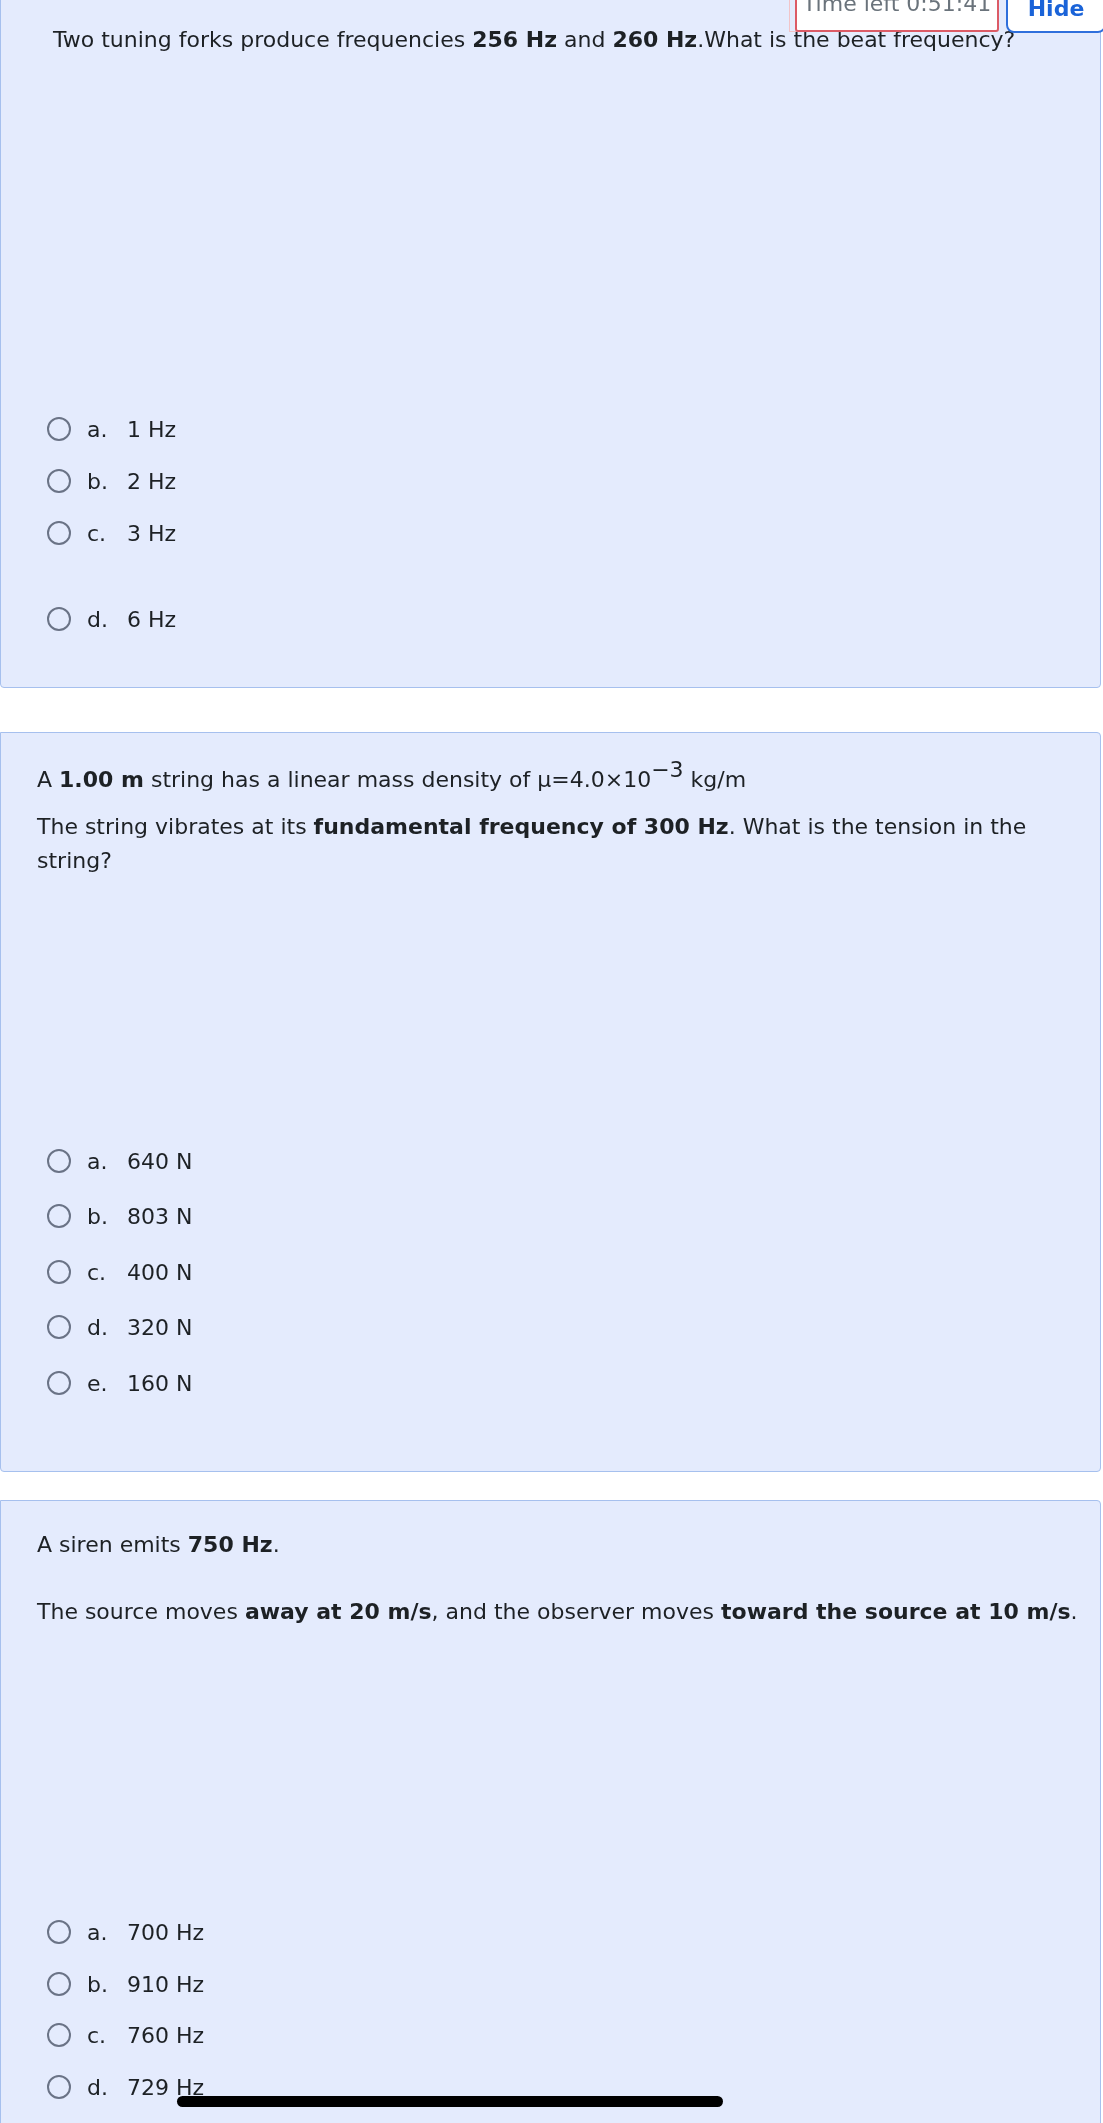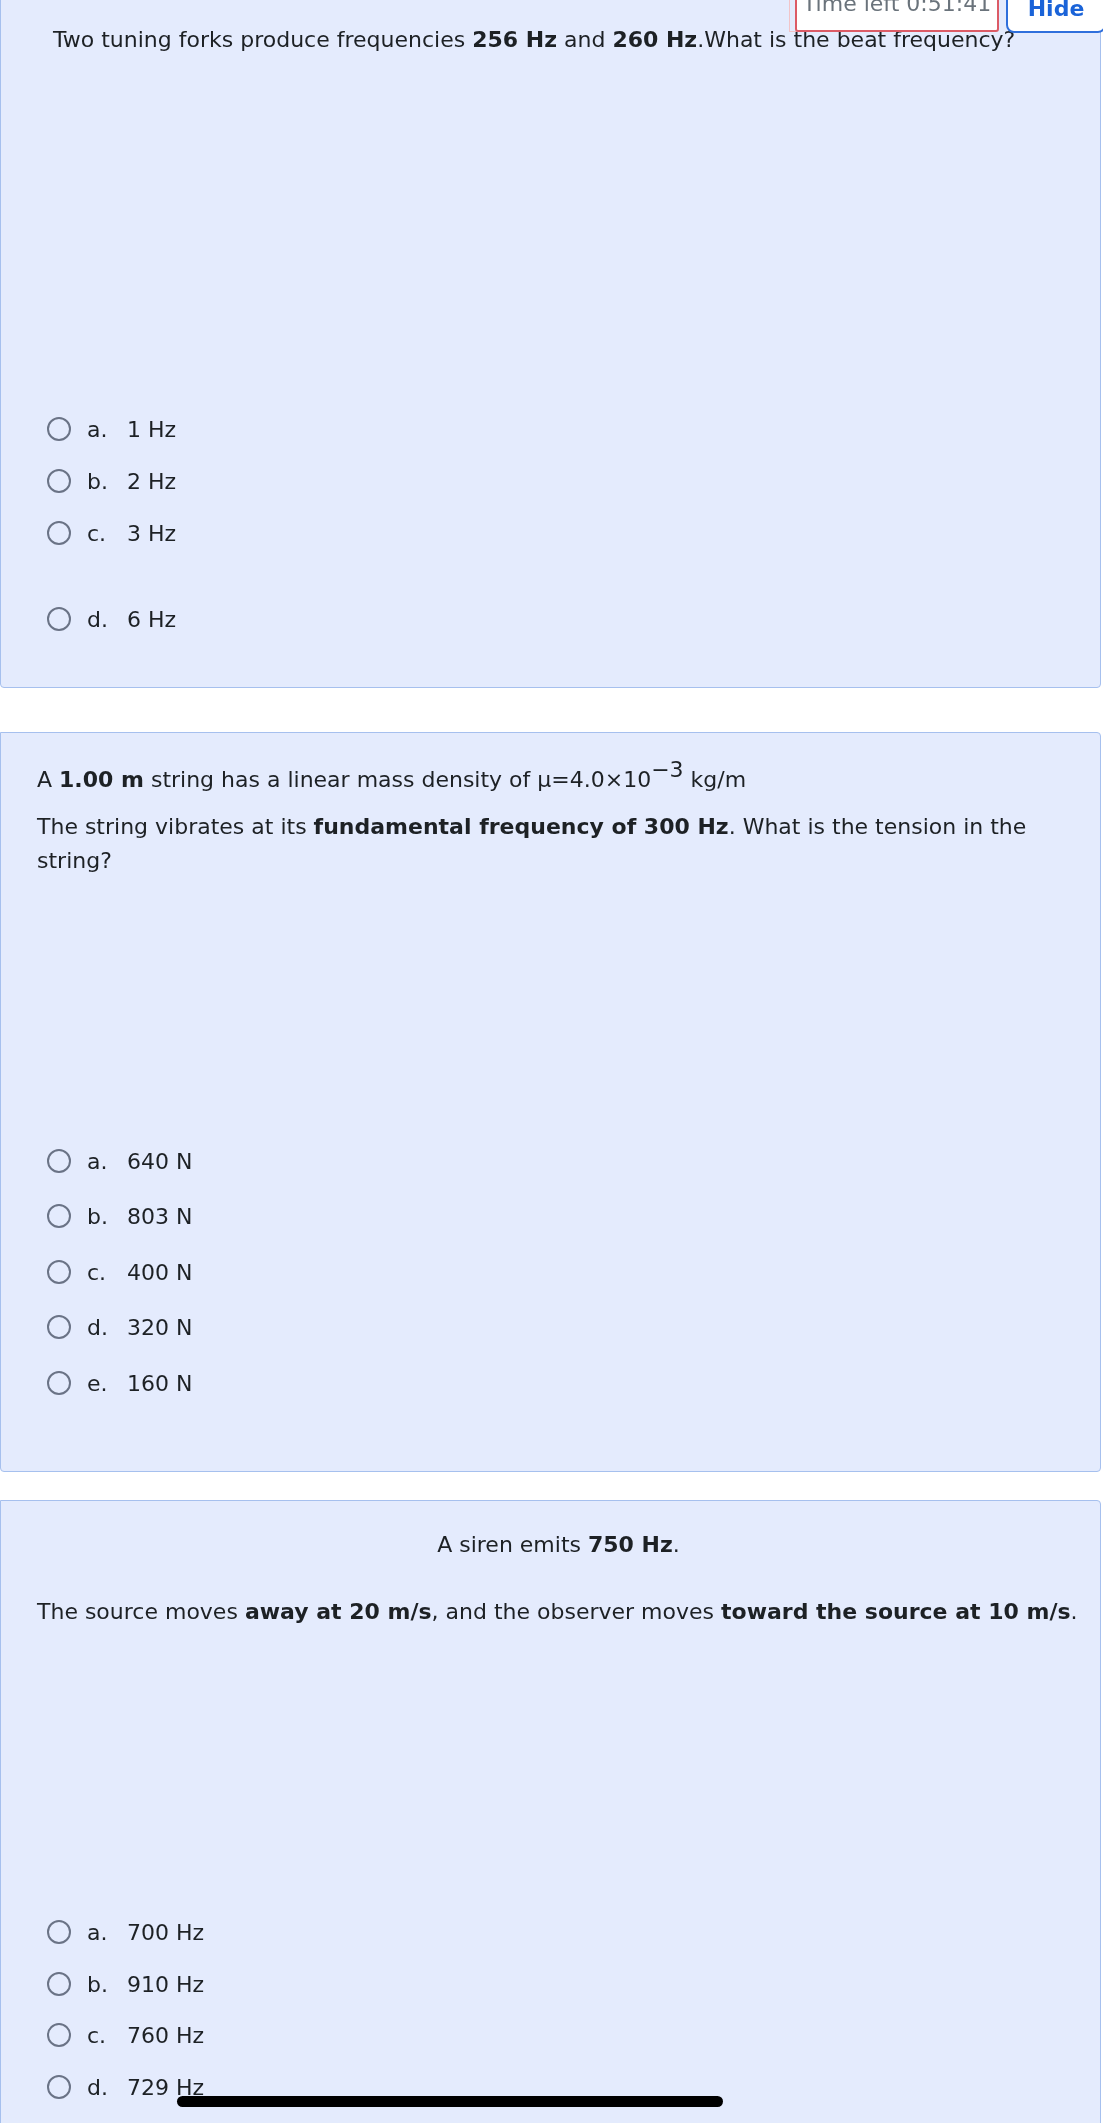--- a/index.html
+++ b/index.html
@@ -122,21 +122,21 @@
     <span>320 N</span>
   </div>
   <div class="opt" style="top:634px;">
     <span class="radio"></span>
     <span class="opt-letter">e.</span>
     <span>160 N</span>
   </div>
 </div>
 
 <div class="card" id="card3">
-  <div class="qtext" style="top:27px;text-align:center;">
+  <div class="qtext" style="top:27px;">
     <span>A siren emits </span><b>750 Hz</b><span>.</span>
   </div>
   <div class="qtext" style="top:62px;margin-top:32px;">
     <span>The source moves </span><b>away at 20 m/s</b><span>, and the observer moves </span><b>toward the source at 10 m/s</b><span>.</span>
   </div>
 
   <div class="opt" style="top:415px;">
     <span class="radio"></span>
     <span class="opt-letter">a.</span>
     <span>700 Hz</span>

